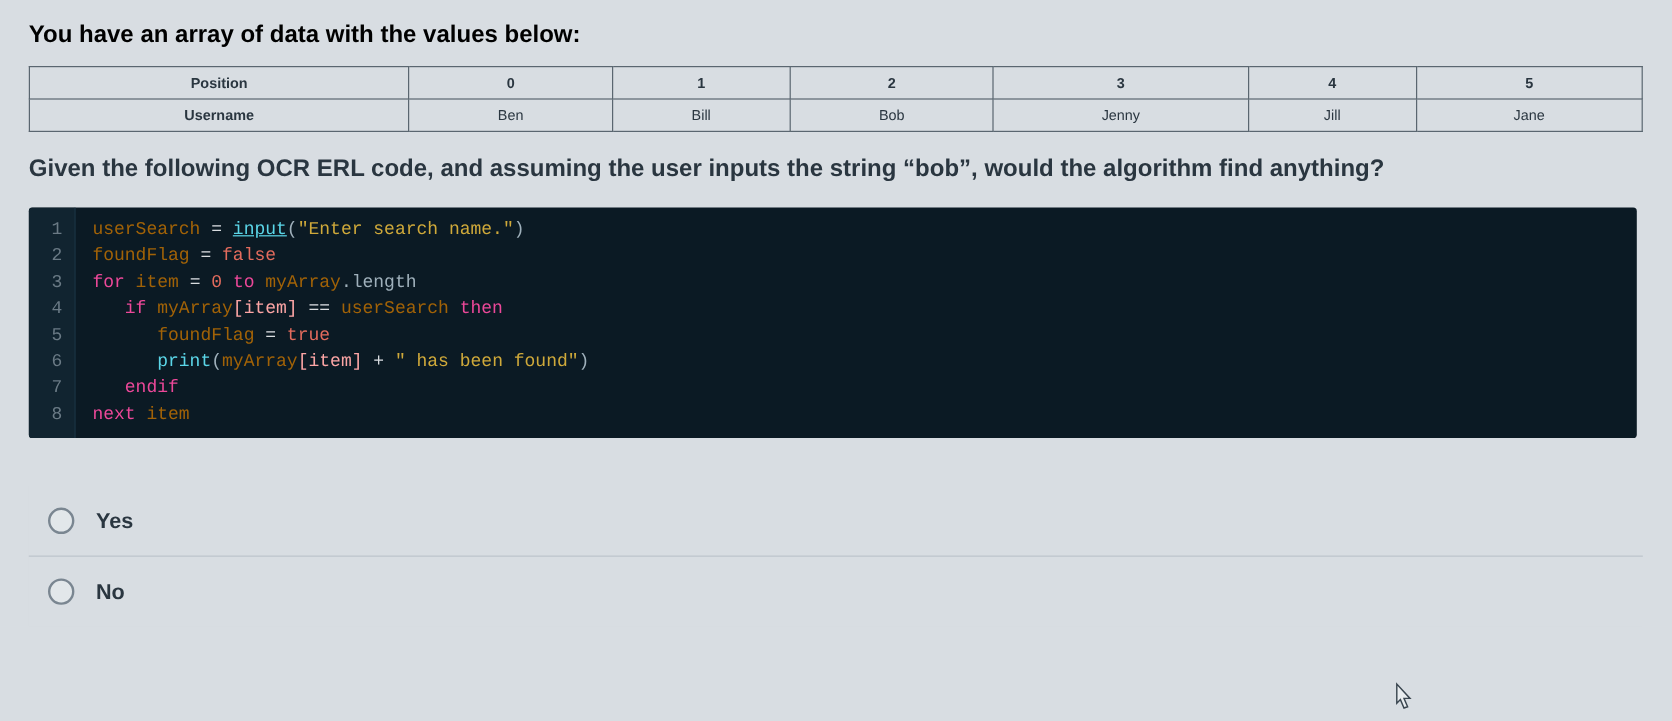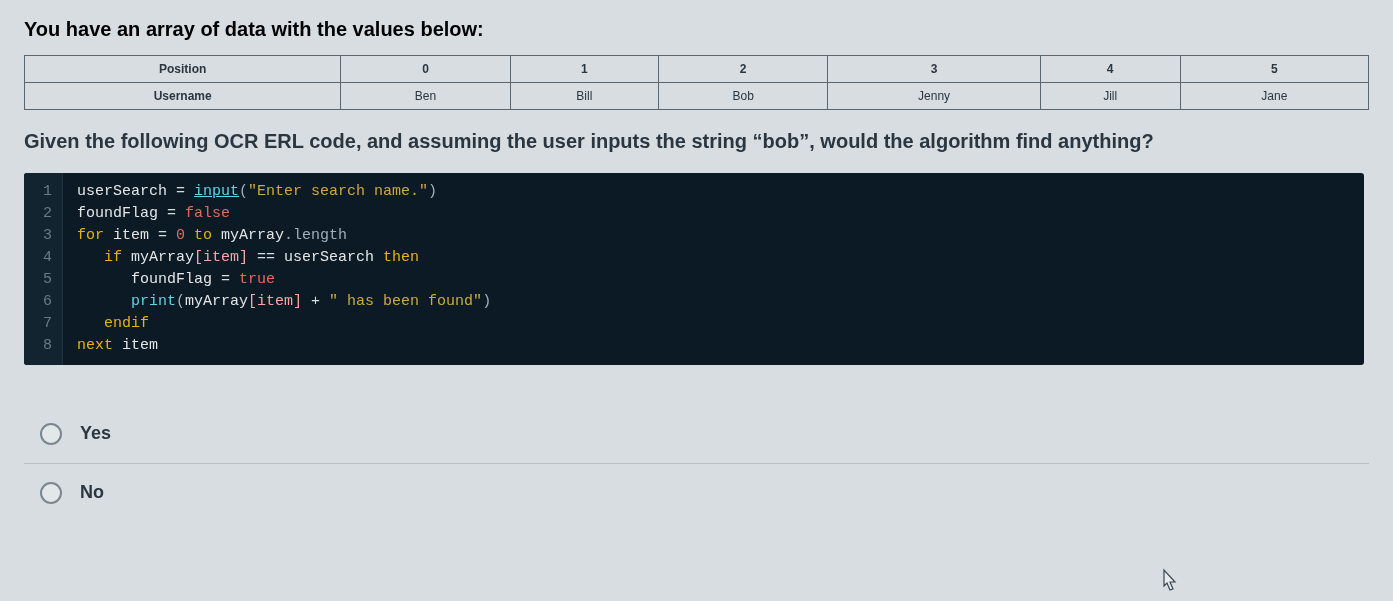--- a/index.html
+++ b/index.html
@@ -60,34 +60,34 @@
     border-right: 1px solid #1a3242;
     flex: 0 0 auto;
   }
   .gutter div { min-width: 14px; }
   .code {
     padding: 8px 14px;
     color: #a8b6c0;
     white-space: pre;
     flex: 1;
   }
-  .tok-var { color: #e5e5e5; }
+  .tok-var { color: #a16207; }
   .tok-op { color: #d9dde0; }
   .tok-func { color: #5bd6e8; text-decoration: underline; }
   .tok-str { color: #cfa93a; }
-  .tok-kw { color: #eab308; }
+  .tok-kw { color: #ec4899; }
   .tok-bool { color: #e26b5d; text-align: center; }
   .tok-num { color: #e26b5d; }
   .tok-index { color: #fca5a5; }
   .tok-print { color: #5bd6e8; }
   .tok-plain { color: #9fb0bb; }
 
   .option {
     display: flex;
-    align-items: flex-start;
+    align-items: center;
     padding: 18px 16px;
     font-size: 18px;
     font-weight: 600;
     color: #2a3640;
     border-bottom: 1px solid #b8c0c7;
     background: #d8dde2;
     cursor: pointer;
   }
   .radio {
     width: 22px;

